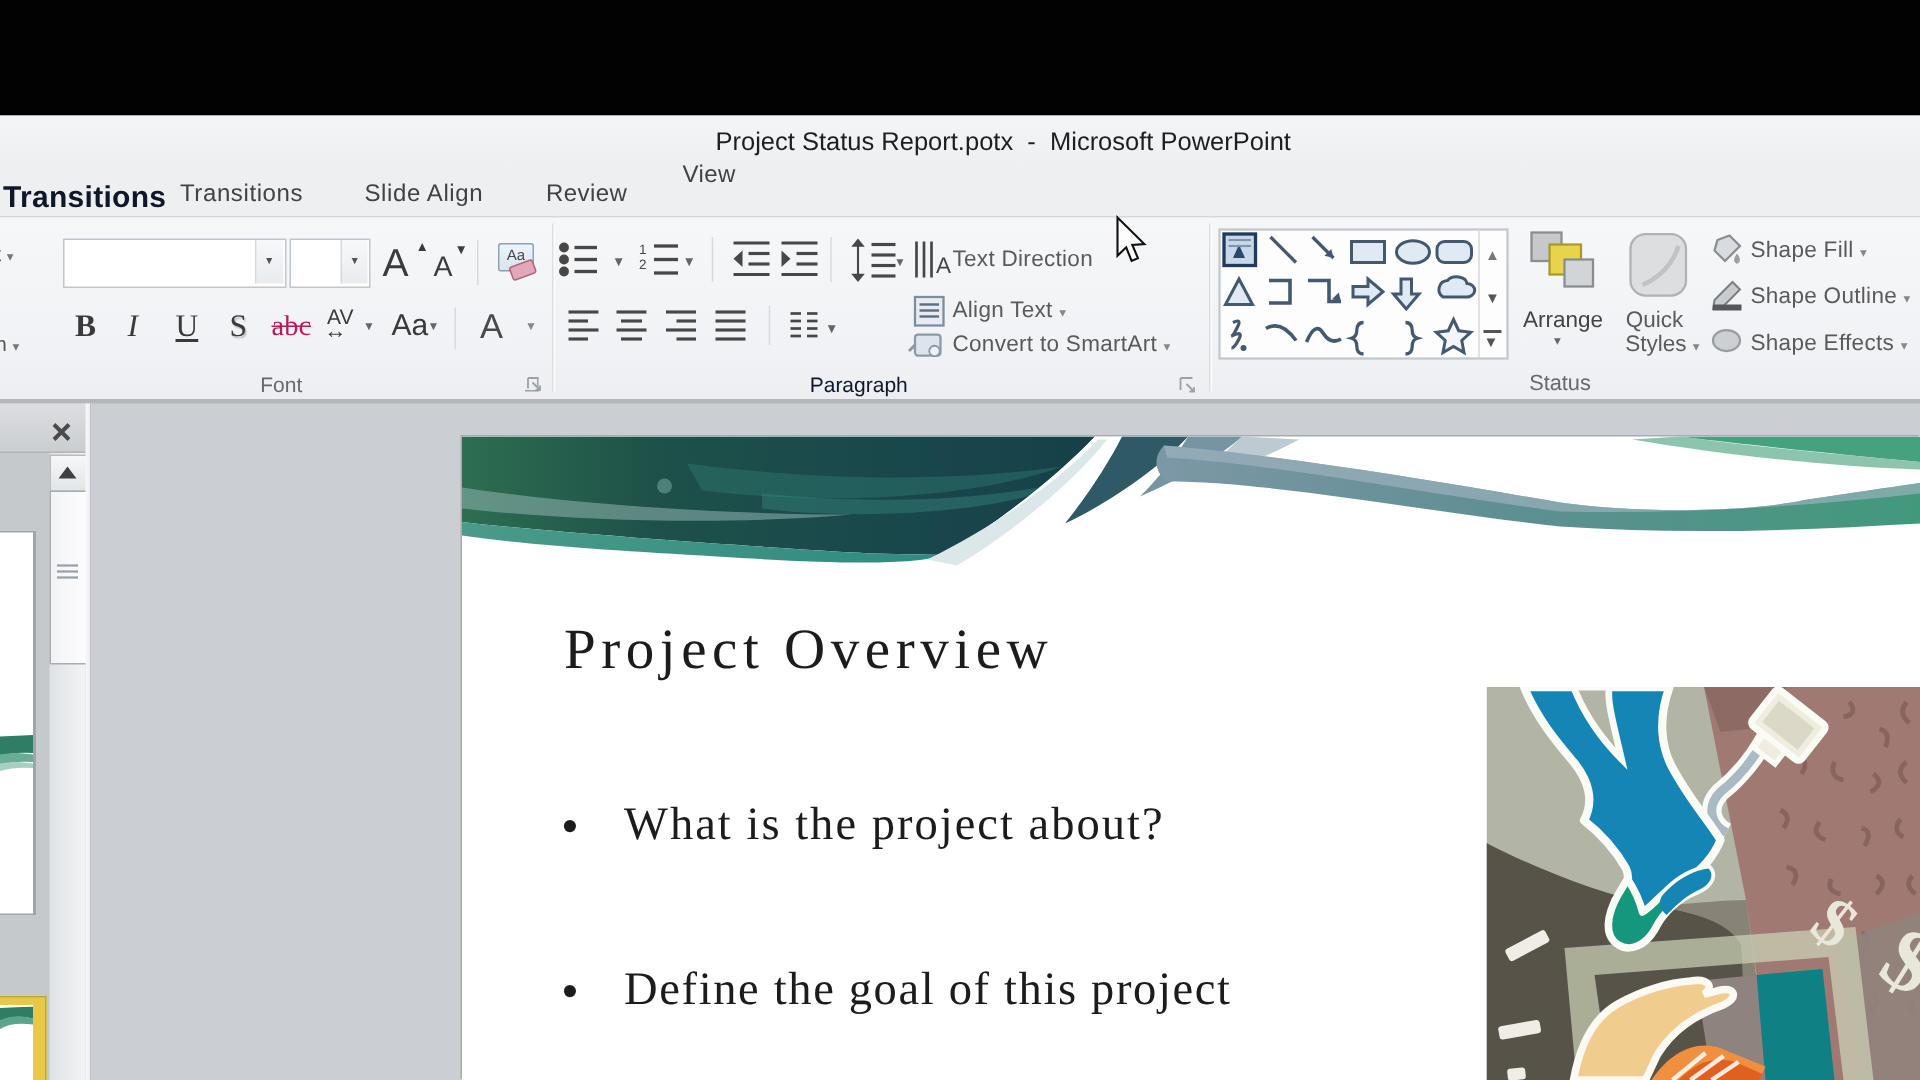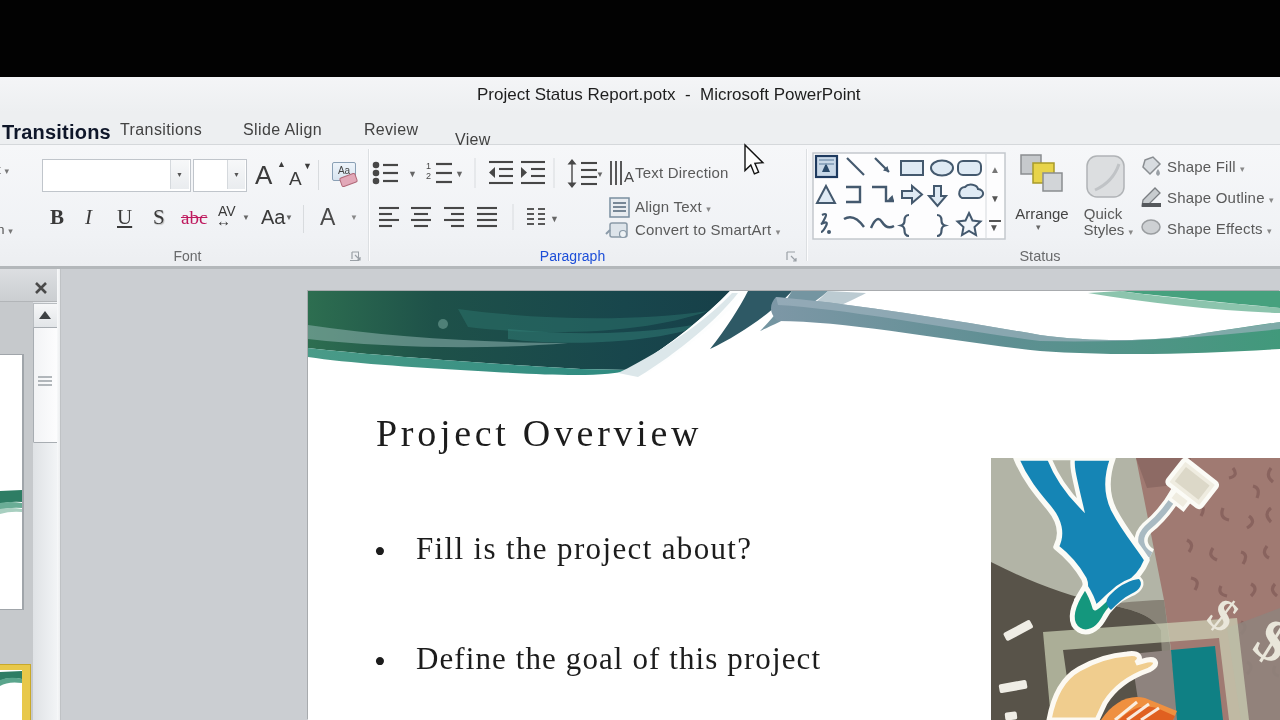--- a/index.html
+++ b/index.html
@@ -13,30 +13,30 @@
 <div class="abs" style="left:0;top:0;width:1280px;height:77px;background:#020202;"></div>
 
 <div class="abs" style="left:0;top:77px;width:1280px;height:35px;background:linear-gradient(#f4f5f7,#edeff1);"></div>
 <div class="abs" style="left:477px;top:85px;font-size:17px;color:#1e1e1e;">Project Status Report.potx&nbsp;&nbsp;-&nbsp;&nbsp;Microsoft PowerPoint</div>
 
 <div class="abs" style="left:0;top:112px;width:1280px;height:32px;background:#edeff1;border-bottom:1px solid #d5d8db;"></div>
 <div class="abs" style="left:2px;top:121px;font-size:20px;letter-spacing:0.2px;color:#0f172a;font-weight:bold;">Transitions</div>
 <div class="abs" style="left:120px;top:121px;font-size:16px;letter-spacing:0.4px;color:#424242;">Transitions</div>
 <div class="abs" style="left:243px;top:121px;font-size:16px;letter-spacing:0.4px;color:#424242;">Slide Align</div>
 <div class="abs" style="left:364px;top:121px;font-size:16px;letter-spacing:0.3px;color:#424242;">Review</div>
-<div class="abs" style="left:455px;top:131px;font-size:16px;letter-spacing:0.3px;color:#424242;">View</div>
+<div class="abs" style="left:455px;top:108px;font-size:16px;letter-spacing:0.3px;color:#424242;">View</div>
 
 <div class="abs" style="left:0;top:145px;width:1280px;height:121px;background:linear-gradient(#f6f7f9,#f0f2f5 75%,#eceef1);"></div>
 <div class="abs" style="left:0;top:266px;width:1280px;height:3px;background:#b3b7ba;"></div>
 
 <div class="abs" style="left:368px;top:149px;width:1px;height:112px;background:#dcdfe2;border-right:1px solid #fdfdfe;"></div>
 <div class="abs" style="left:806px;top:149px;width:1px;height:112px;background:#dcdfe2;border-right:1px solid #fdfdfe;"></div>
 
 <div class="abs" style="left:140px;top:248px;width:95px;text-align:center;font-size:14px;color:#68696b;">Font</div>
-<div class="abs" style="left:520px;top:248px;width:105px;text-align:center;font-size:14px;color:#1d4ed8;">Paragraph</div>
+<div class="abs" style="left:520px;top:248px;width:105px;text-align:center;font-size:14px;color:#0f172a;">Paragraph</div>
 <div class="abs" style="left:990px;top:248px;width:100px;text-align:center;font-size:14.5px;color:#68696b;">Status</div>
 
 <div class="abs" style="left:-3px;top:162px;font-size:13.5px;color:#555;">t <span style="color:#777;font-size:9px;">▾</span></div>
 <div class="abs" style="left:-3px;top:222px;font-size:13.5px;color:#555;">n <span style="color:#777;font-size:9px;">▾</span></div>
 
 <div class="abs" style="left:42px;top:159px;width:147px;height:31px;background:#fff;border:1px solid #c0c5cb;"></div>
 <div class="abs" style="left:170px;top:160px;width:18px;height:29px;background:linear-gradient(#f7f8f9,#e9ecef);border-left:1px solid #d5d9dd;"></div>
 <div class="abs" style="left:176px;top:171px;font-size:7px;color:#555;">▼</div>
 <div class="abs" style="left:193px;top:159px;width:52px;height:31px;background:#fff;border:1px solid #c0c5cb;"></div>
 <div class="abs" style="left:227px;top:160px;width:17px;height:29px;background:linear-gradient(#f7f8f9,#e9ecef);border-left:1px solid #d5d9dd;"></div>
@@ -322,21 +322,21 @@
 
   <path d="M468,6 C540,12 640,28 732,44 C790,52 860,50 897,42 C925,38 950,34 972,31 L972,58 C900,62 820,66 732,60 C640,50 540,30 470,30 C460,22 462,12 468,6 Z" fill="url(#wright)"></path>
   <path d="M468,6 C540,12 640,28 732,44 C790,52 860,50 897,42 L972,31 L972,38 C900,46 820,52 732,50 C640,38 540,18 470,14 Z" fill="#9fb4c0" opacity="0.65"></path>
 
   <path d="M812,0 L972,0 L972,17 C920,12 860,6 812,0 Z" fill="#46a17e"></path>
   <path d="M780,2 L812,0 C870,8 930,13 972,17 L972,22 C910,20 840,12 780,2 Z" fill="#6fb598" opacity="0.8"></path>
 </svg>
 
 <div class="abs" style="left:376px;top:411px;font-family:'Liberation Serif',serif;font-size:38px;letter-spacing:3.7px;color:#1c1c1c;">Project Overview</div>
 <div class="abs" style="left:374px;top:533px;font-family:'Liberation Serif',serif;font-size:34px;color:#1c1c1c;">•</div>
-<div class="abs" style="left:416px;top:531px;font-family:'Liberation Serif',serif;font-size:31px;letter-spacing:1.35px;color:#1c1c1c;">Fill is the project about?</div>
+<div class="abs" style="left:416px;top:531px;font-family:'Liberation Serif',serif;font-size:31px;letter-spacing:1.35px;color:#1c1c1c;">What is the project about?</div>
 <div class="abs" style="left:374px;top:643px;font-family:'Liberation Serif',serif;font-size:34px;color:#1c1c1c;">•</div>
 <div class="abs" style="left:416px;top:641px;font-family:'Liberation Serif',serif;font-size:31px;letter-spacing:1.1px;color:#1c1c1c;">Define the goal of this project</div>
 
 <svg class="abs" style="left:991px;top:458px;" width="289" height="262" viewBox="0 0 289 262">
   <defs>
     <clipPath id="clipbox">
         <rect x="0" y="0" width="289" height="262"></rect>
       </clipPath>
   </defs>
   <g clip-path="url(#clipbox)">

